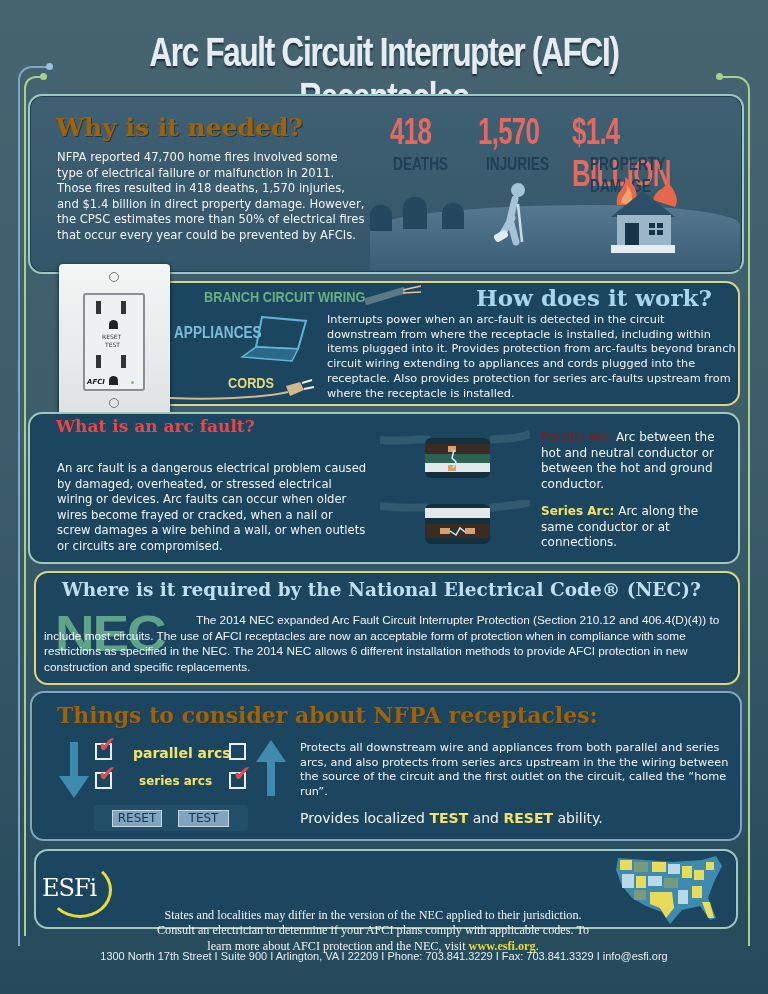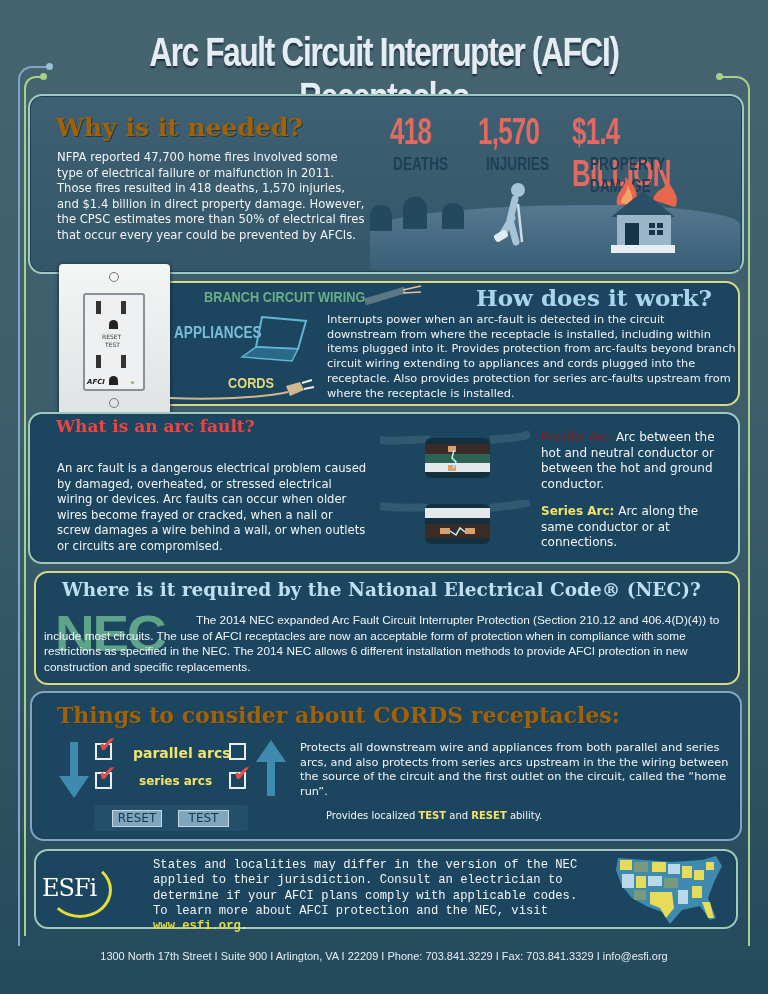--- a/index.html
+++ b/index.html
@@ -186,21 +186,21 @@
 <div class="body-text" style="position:absolute;left:541px;top:504px;width:180px;font-size:12px;line-height:15.5px;">
   <span style="color:#f1e26a;font-weight:bold;">Series Arc:</span><span> Arc along the same conductor or at connections.</span>
 </div>
 
 <div class="panel" style="left:34px;top:571px;width:706px;height:114px;background:#1c4660;border-color:#d7d98a;"></div>
 <div class="h-blue" style="position:absolute;left:62px;top:579px;font-size:18.5px;color:#bfdff0;">Where is it required by the National Electrical Code® (NEC)?</div>
 <div style="position:absolute;left:55px;top:605px;font-family:'Liberation Sans',sans-serif;font-size:50px;font-weight:bold;color:#5ea38a;letter-spacing:-2px;transform:scaleX(1.1);transform-origin:left;">NEC</div>
 <div class="body-text" style="position:absolute;left:44px;top:613px;width:690px;font-family:'Liberation Sans',sans-serif;font-size:11.8px;line-height:15.5px;text-indent:152px;">The 2014 NEC expanded Arc Fault Circuit Interrupter Protection (Section 210.12 and 406.4(D)(4)) to include most circuits. The use of AFCI receptacles are now an acceptable form of protection when in compliance with some restrictions as specified in the NEC. The 2014 NEC allows 6 different installation methods to provide AFCI protection in new construction and specific replacements.</div>
 
 <div class="panel" style="left:30px;top:691px;width:712px;height:150px;background:#1c4660;border-color:#7fa6c6;"></div>
-<div class="h-yellow" style="position:absolute;left:57px;top:702px;font-size:22px;">Things to consider about CORDS receptacles:</div>
+<div class="h-yellow" style="position:absolute;left:57px;top:702px;font-size:22px;">Things to consider about NFPA receptacles:</div>
 
 <div style="position:absolute;left:59px;top:742px;width:30px;height:56px;">
   <div style="position:absolute;left:11px;top:0;width:8px;height:38px;background:#3f8bb0;"></div>
   <div style="position:absolute;left:0;top:34px;width:0;height:0;border-left:15px solid transparent;border-right:15px solid transparent;border-top:22px solid #3f8bb0;"></div>
 </div>
 <div style="position:absolute;left:256px;top:740px;width:30px;height:56px;">
   <div style="position:absolute;left:0;top:0;width:0;height:0;border-left:15px solid transparent;border-right:15px solid transparent;border-bottom:22px solid #3f8bb0;"></div>
   <div style="position:absolute;left:11px;top:20px;width:8px;height:36px;background:#3f8bb0;"></div>
 </div>
 
@@ -211,30 +211,30 @@
 <div class="cb" style="left:95px;top:772px;"></div>
 <div class="check" style="left:98px;top:763px;">✔</div>
 <div style="position:absolute;left:139px;top:774px;font-size:12px;font-weight:bold;color:#f1e26a;">series arcs</div>
 <div class="cb" style="left:229px;top:772px;"></div>
 <div class="check" style="left:233px;top:763px;">✔</div>
 
 <div style="position:absolute;left:94px;top:805px;width:154px;height:26px;background:#244f68;border-radius:3px;"></div>
 <div class="btn" style="left:112px;top:810px;width:50px;">RESET</div>
 <div class="btn" style="left:178px;top:810px;width:51px;">TEST</div>
 <div class="body-text" style="position:absolute;left:300px;top:741px;width:440px;font-size:11.3px;line-height:14.6px;">Protects all downstream wire and appliances from both parallel and series arcs, and also protects from series arcs upstream in the the wiring between the source of the circuit and the first outlet on the circuit, called the “home run”.</div>
-<div class="body-text" style="position:absolute;left:300px;top:810px;font-size:10px;margin-left:26px;">
+<div class="body-text" style="position:absolute;left:300px;top:810px;font-size:14px;">
   <span>Provides localized </span><span style="color:#f1e26a;font-weight:bold;">TEST</span><span> and </span><span style="color:#f1e26a;font-weight:bold;">RESET</span><span> ability.</span>
 </div>
 
 <div class="panel" style="left:34px;top:849px;width:704px;height:80px;background:#1c4660;border-color:#9dc9c0;"></div>
 <div style="position:absolute;left:40px;top:860px;width:72px;height:60px;">
   <div style="position:absolute;left:8px;top:2px;width:64px;height:56px;border:3px solid #e6dc3a;border-radius:50%;border-left-color:transparent;border-top-color:transparent;"></div>
   <div style="position:absolute;left:2px;top:14px;font-family:'DejaVu Serif',serif;font-size:24px;color:#fff;letter-spacing:-1px;">ESFi</div>
 </div>
-<div class="body-text" style="position:absolute;left:153px;top:858px;width:440px;font-family:Liberation Mono, monospace;font-size:12.2px;line-height:15.3px;">
+<div class="body-text" style="position:absolute;left:153px;top:908px;width:440px;font-family:Liberation Serif, serif;font-size:12.2px;line-height:15.3px;text-align:center;">
   <span>States and localities may differ in the version of the NEC applied to their jurisdiction. Consult an electrician to determine if your AFCI plans comply with applicable codes. To learn more about AFCI protection and the NEC, visit </span><a style="color:#e6dc3a;font-weight:bold;text-decoration:none;">www.esfi.org</a><span>.</span>
 </div>
 
 <svg style="position:absolute;left:612px;top:852px;" width="118" height="75" viewBox="0 0 118 75">
   <path d="M6 6 L60 10 L90 8 L104 4 L110 14 L102 30 L96 46 L104 66 L98 68 L88 54 L70 58 L58 72 L50 60 L34 54 L20 46 L10 34 L4 18 Z" fill="#3f8bb0"></path>
   <rect x="8" y="8" width="12" height="10" fill="#e6dc5a"></rect>
   <rect x="22" y="10" width="14" height="10" fill="#7a9a7e"></rect>
   <rect x="40" y="10" width="14" height="10" fill="#e6dc5a"></rect>
   <rect x="56" y="12" width="12" height="10" fill="#b9d8e8"></rect>
   <rect x="70" y="14" width="10" height="12" fill="#e6dc5a"></rect>

